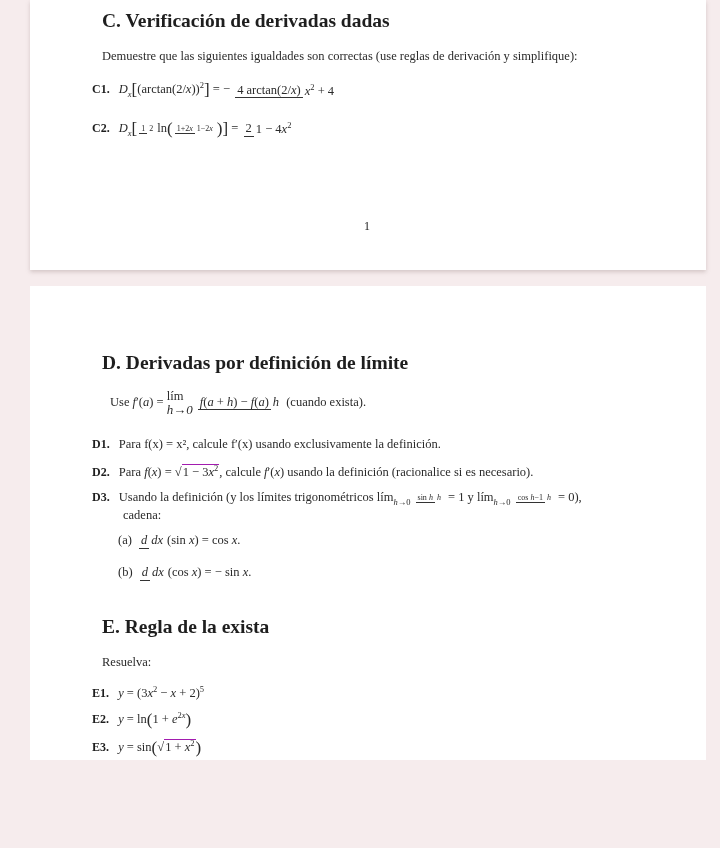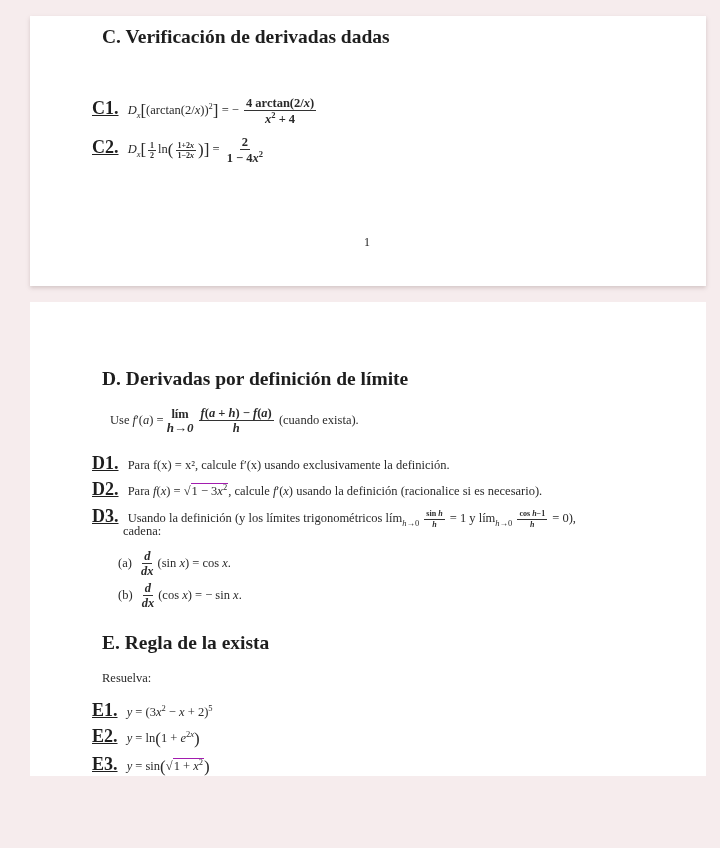--- a/index.html
+++ b/index.html
@@ -6,46 +6,46 @@
   body {
     width: 720px; height: 848px; overflow: hidden;
     background: #f6eced;
     font-family: "DejaVu Serif", "Liberation Serif", serif;
     color: #222;
     position: relative;
   }
   .page {
     position: absolute; left: 30px; width: 676px;
     background: #ffffff;
-    margin-top: 16px;
   }
   .page1 { top: 0; height: 270px; box-shadow: 0 2px 4px rgba(150,130,130,0.35); }
   .page2 { top: 286px; height: 474px; }
   .abs { position: absolute; white-space: nowrap; }
   .h2 { font-family: "Liberation Serif", serif; font-weight: bold; font-size: 19.5px; color: #1e1e1e; }
   .txt { font-family: "Liberation Serif", serif; font-size: 12.5px; color: #2a2a2a; }
-  .lbl { font-family: "Liberation Serif", serif; font-weight: bold; font-size: 18px; color: #1e1e1e; margin-right: 6px; text-decoration: underline; }
+  .lbl { font-family: "Liberation Serif", serif; font-weight: bold; font-size: 12px; color: #1e1e1e; margin-right: 6px; }
   .m { font-family: "Liberation Serif", serif; font-style: italic; }
   .r { font-style: normal; }
-  .frac { display: inline-flex; flex-direction: column; align-items: center; vertical-align: middle; margin: 0 2px; font-weight: bold; }
+  .frac { display: inline-flex; align-items: flex-start; vertical-align: middle; margin: 0 2px; }
   .frac .num { border-bottom: 1px solid #333; padding: 0 2px; line-height: 1.15; }
   .frac .den { line-height: 1.15; padding: 0 2px; }
   .sfrac { font-size: 8px; }
   .big { font-size: 17px; vertical-align: middle; }
   sup, sub { font-size: 8.5px; }
-  .lim { display: inline-flex; flex-direction: column; align-items: center; vertical-align: middle; line-height: 1; font-weight: bold; }
+  .lim { display: inline-flex; flex-direction: column; align-items: flex-start; vertical-align: middle; line-height: 1; }
   .lim .under { font-size: 13px; font-style: italic; }
   .sqrt { border-top: 1px solid #a21caf; padding: 0 1px; }
   .pagenum { font-family: "Liberation Serif", serif; font-size: 12px; }
 </style>
 </head>
 <body>
 
 <div class="page page1">
   <div class="abs h2" style="left:72px; top:10px;">C. Verificación de derivadas dadas</div>
+  <div class="abs txt" style="left:72px; top:49px;">Demuestre que las siguientes igualdades son correctas (use reglas de derivación y simplifique):</div>
 
   <div class="abs txt" style="left:62px; top:80px;">
     <span class="lbl">C1.</span>
     <span class="m">D<sub>x</sub><span class="r big">[</span><span class="r">(arctan(2/</span>x<span class="r">))</span><sup class="r">2</sup><span class="r big">]</span>
       <span class="r"> = −</span>
       <span class="frac">
           <span class="num r">4 arctan(2/<i>x</i>)</span>
           <span class="den"><i>x</i><sup class="r">2</sup><span class="r"> + 4</span></span>
         </span>
     </span>

